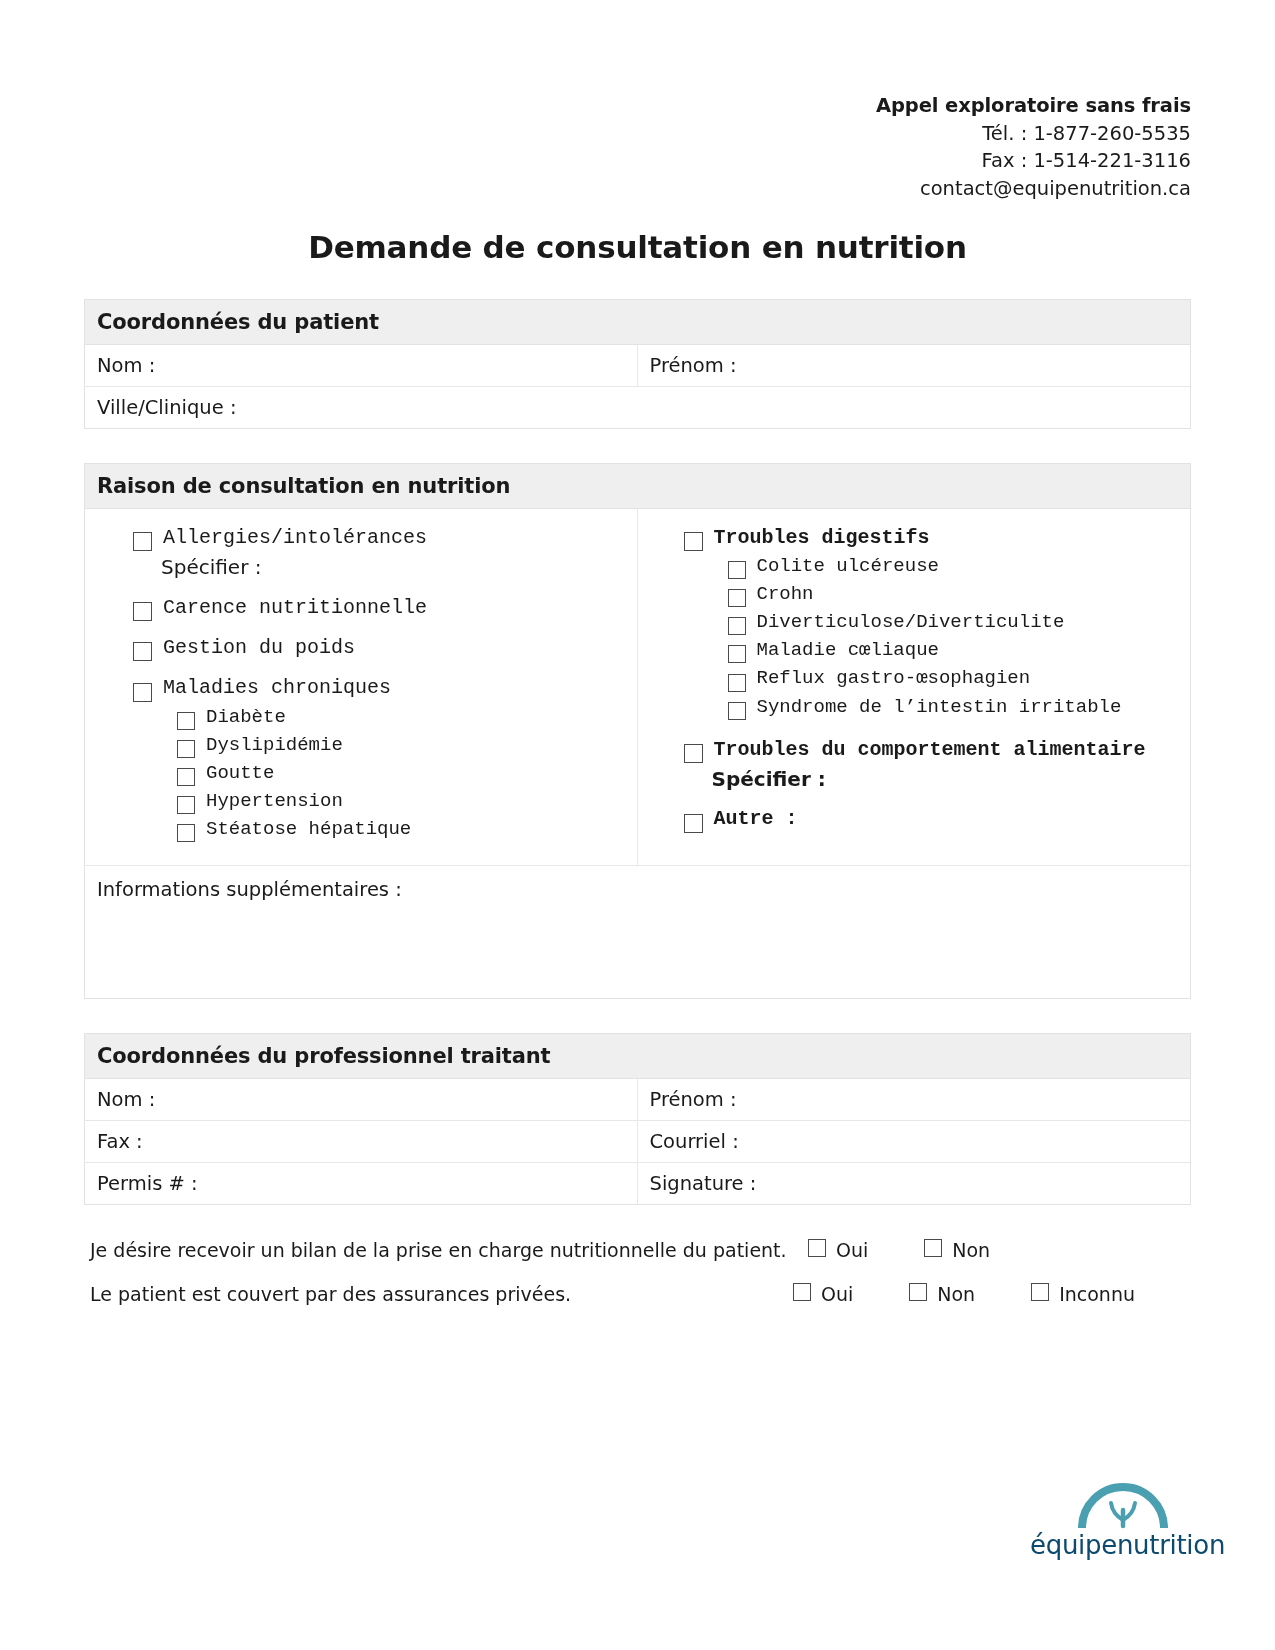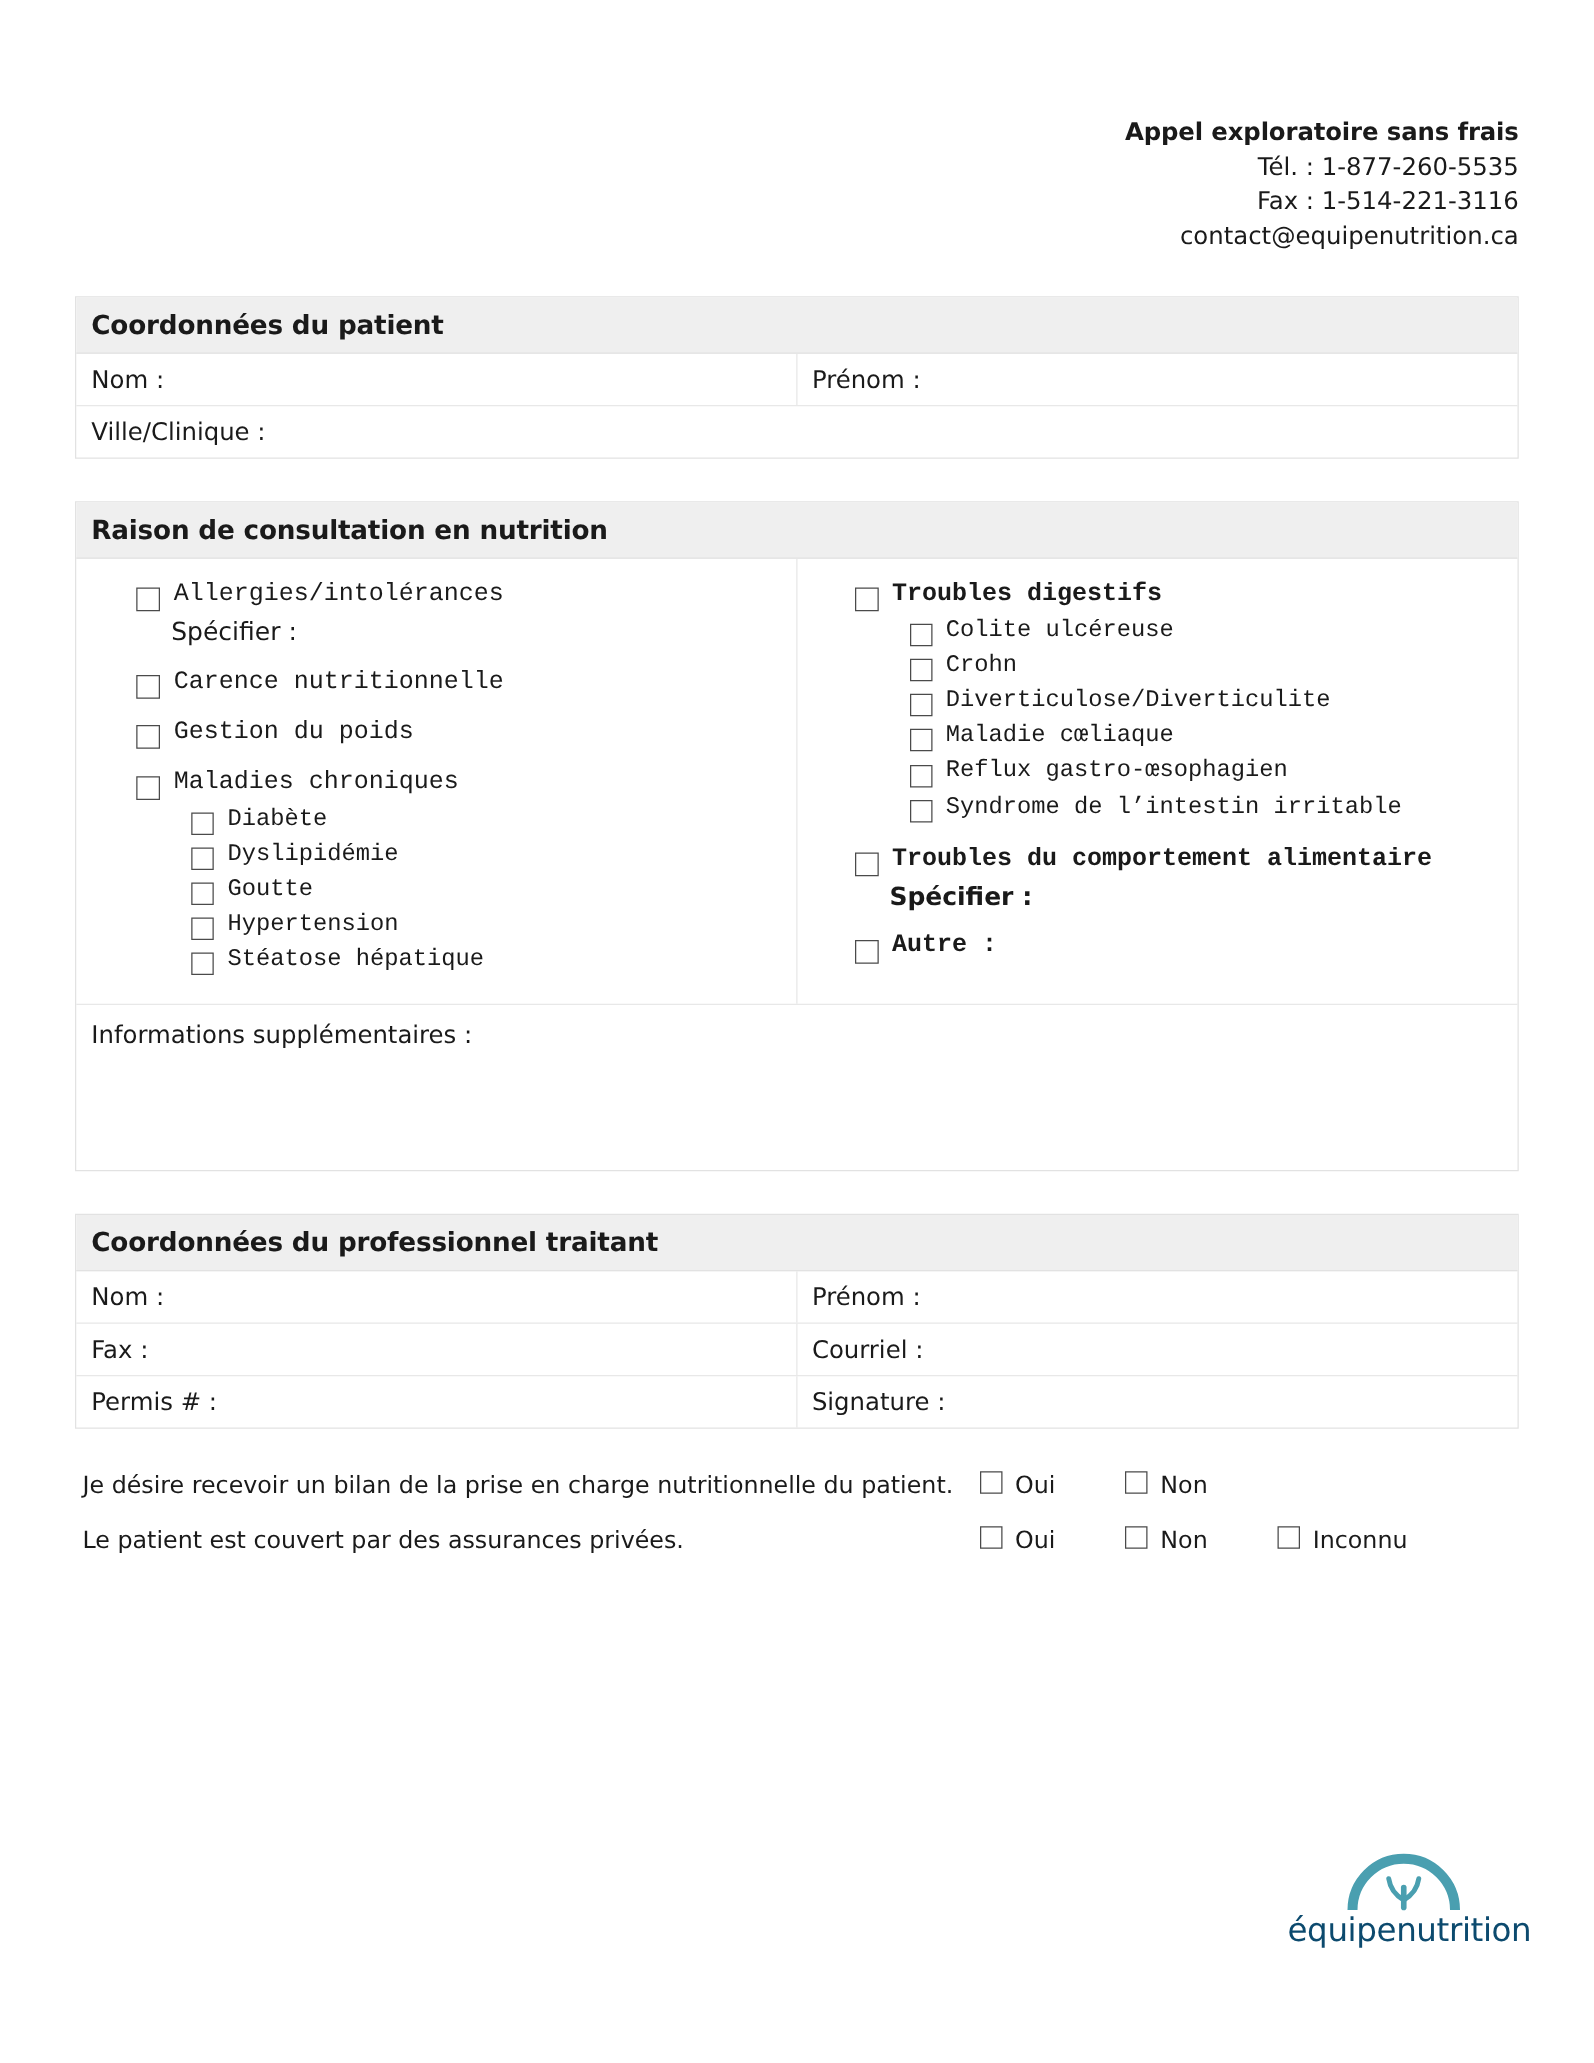--- a/index.html
+++ b/index.html
@@ -13,21 +13,21 @@
     font-family: "DejaVu Sans", sans-serif;
     color: #1a1a1a;
     position: relative;
     overflow: hidden;
   }
   .page {
     position: relative;
     width: 1275px;
     height: 1650px;
     box-sizing: border-box;
-    padding: 0 60px;
+    padding: 0 84px;
   }
 
   
   .header-contact {
     padding-top: 92px;
     text-align: right;
     line-height: 1.42;
     font-size: 19.5px;
   }
   .header-contact .hc-title {
@@ -196,20 +196,21 @@
 
 <div class="page">
 
   <div class="header-contact">
     <div class="hc-title">Appel exploratoire sans frais</div>
     <div class="hc-line">Tél. : 1-877-260-5535</div>
     <div class="hc-line">Fax : 1-514-221-3116</div>
     <div class="hc-line">contact@equipenutrition.ca</div>
   </div>
 
+  <div class="doc-title">Demande de consultation en nutrition</div>
 
   <div class="section">
     <div class="section-header">Coordonnées du patient</div>
     <div class="row">
       <div class="cell half left">Nom :</div>
       <div class="cell half">Prénom :</div>
     </div>
     <div class="row">
       <div class="cell full">Ville/Clinique :</div>
     </div>

